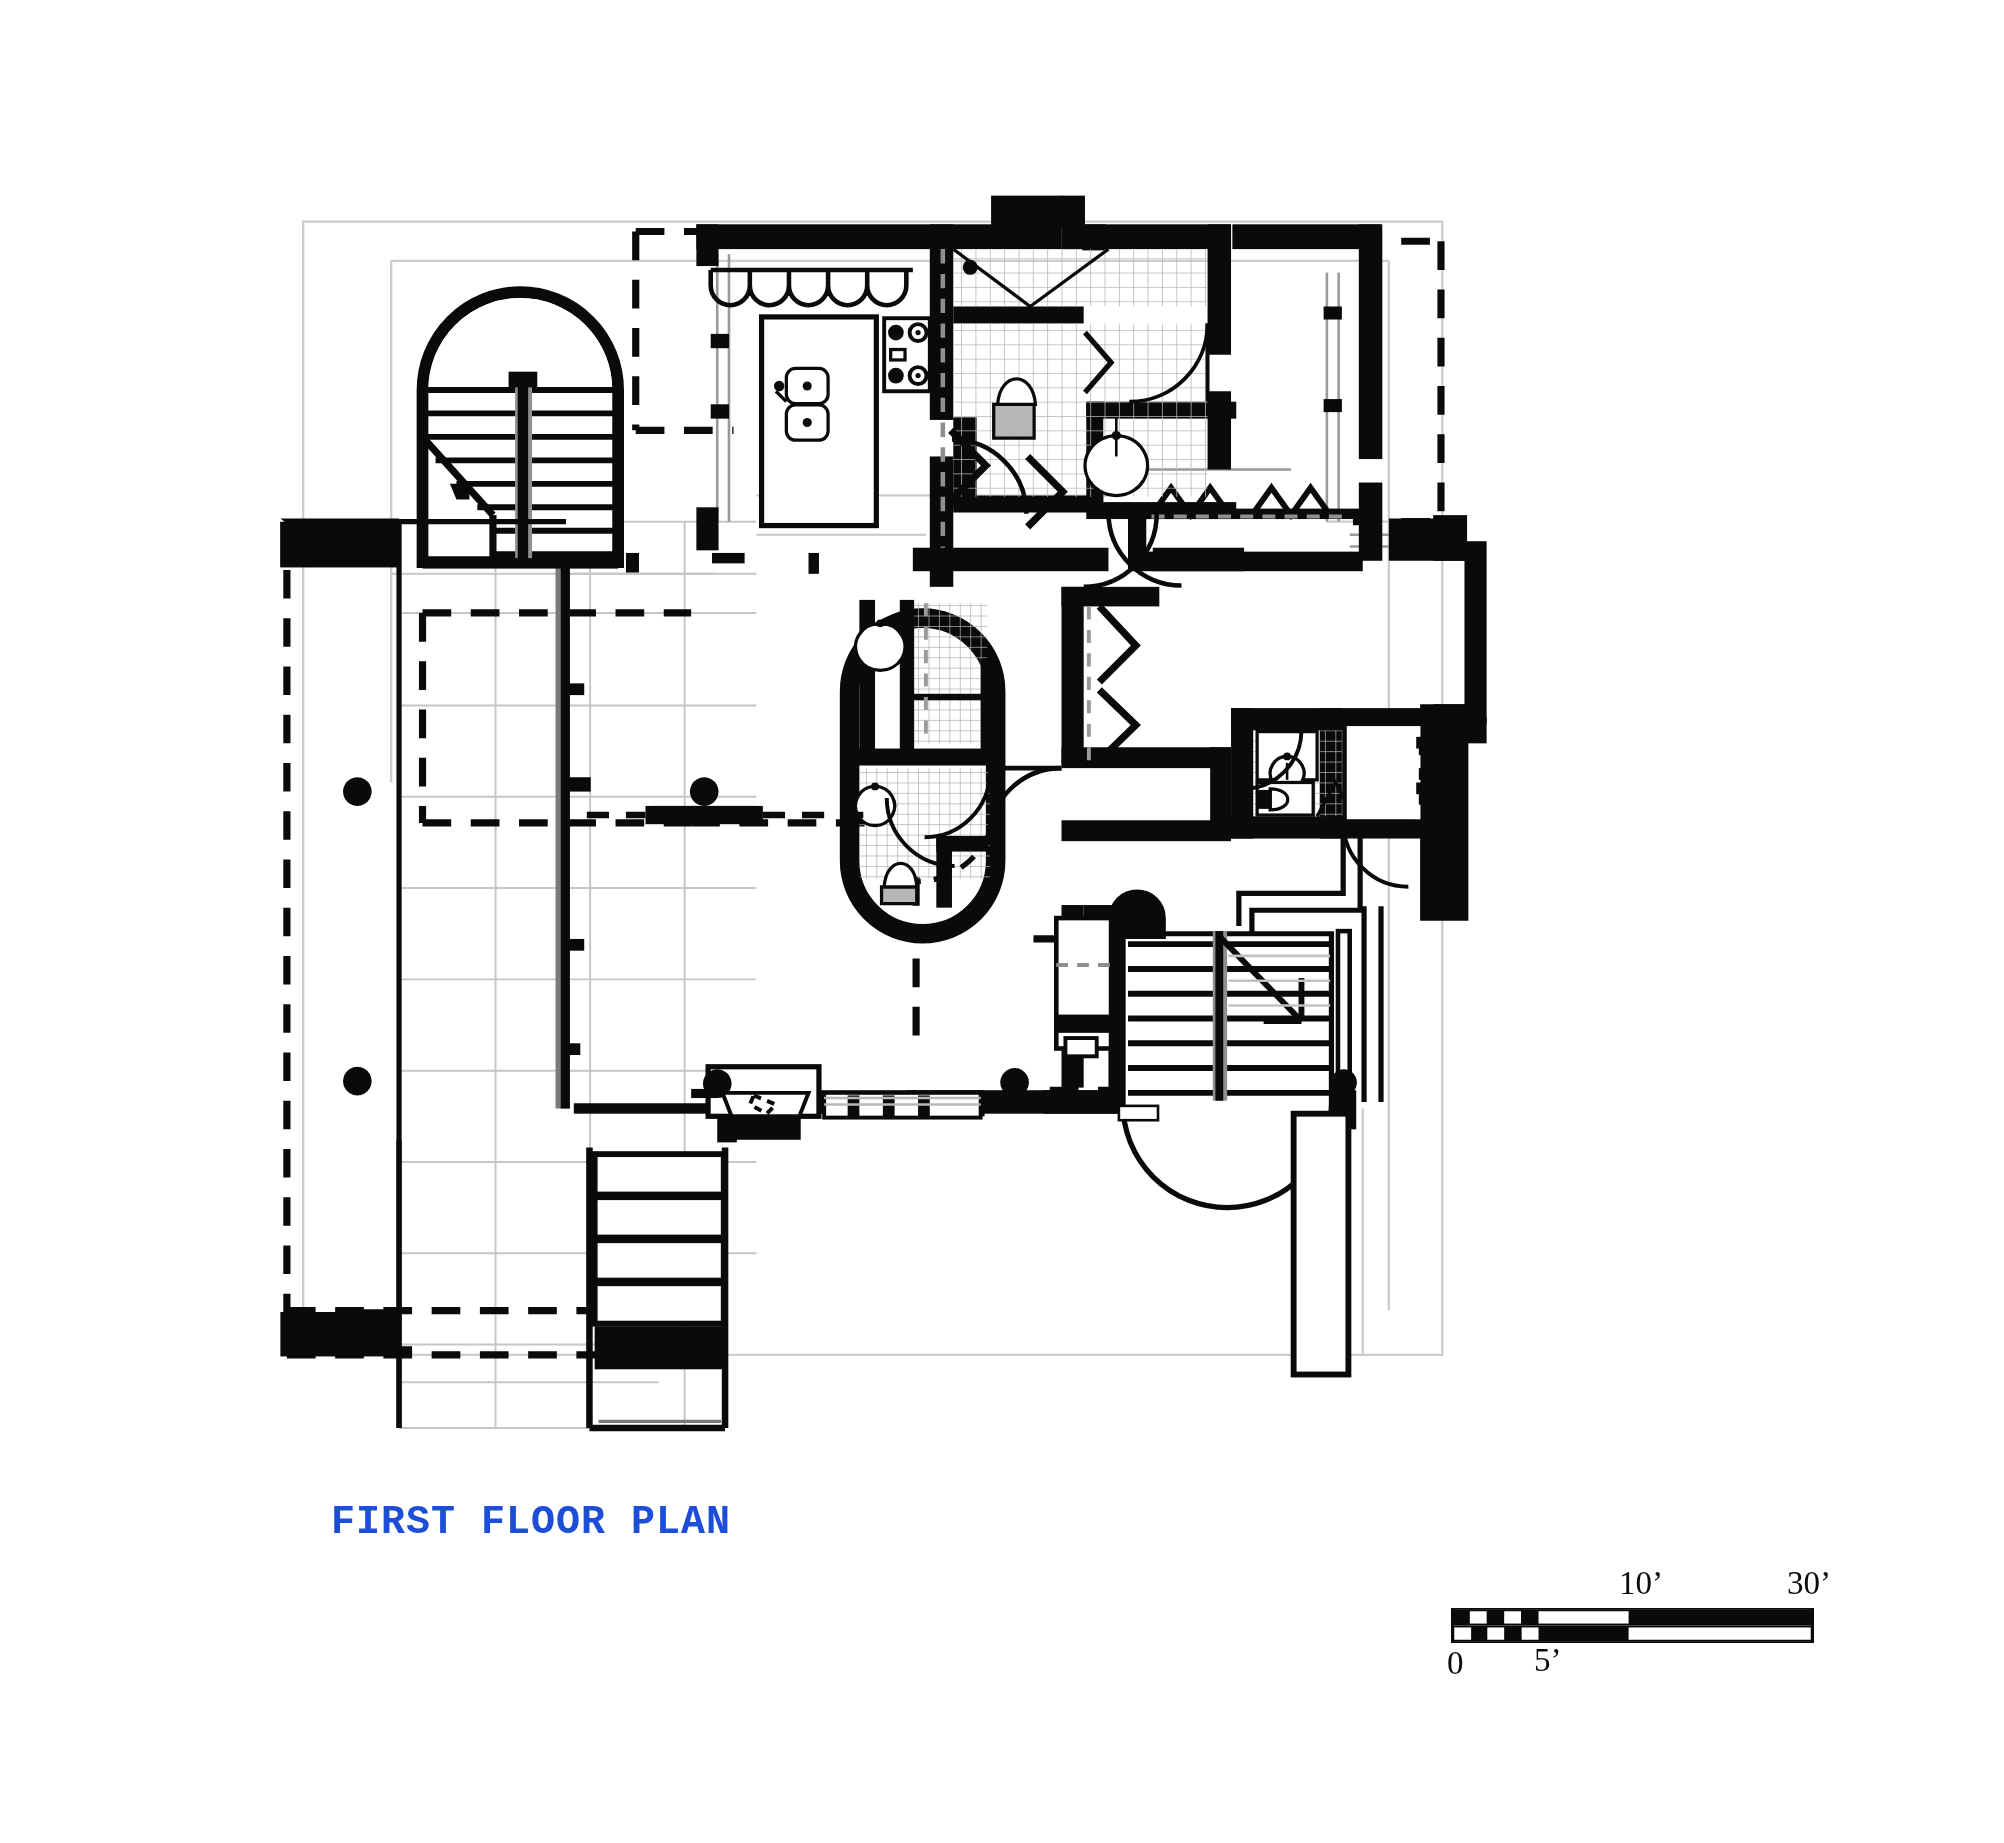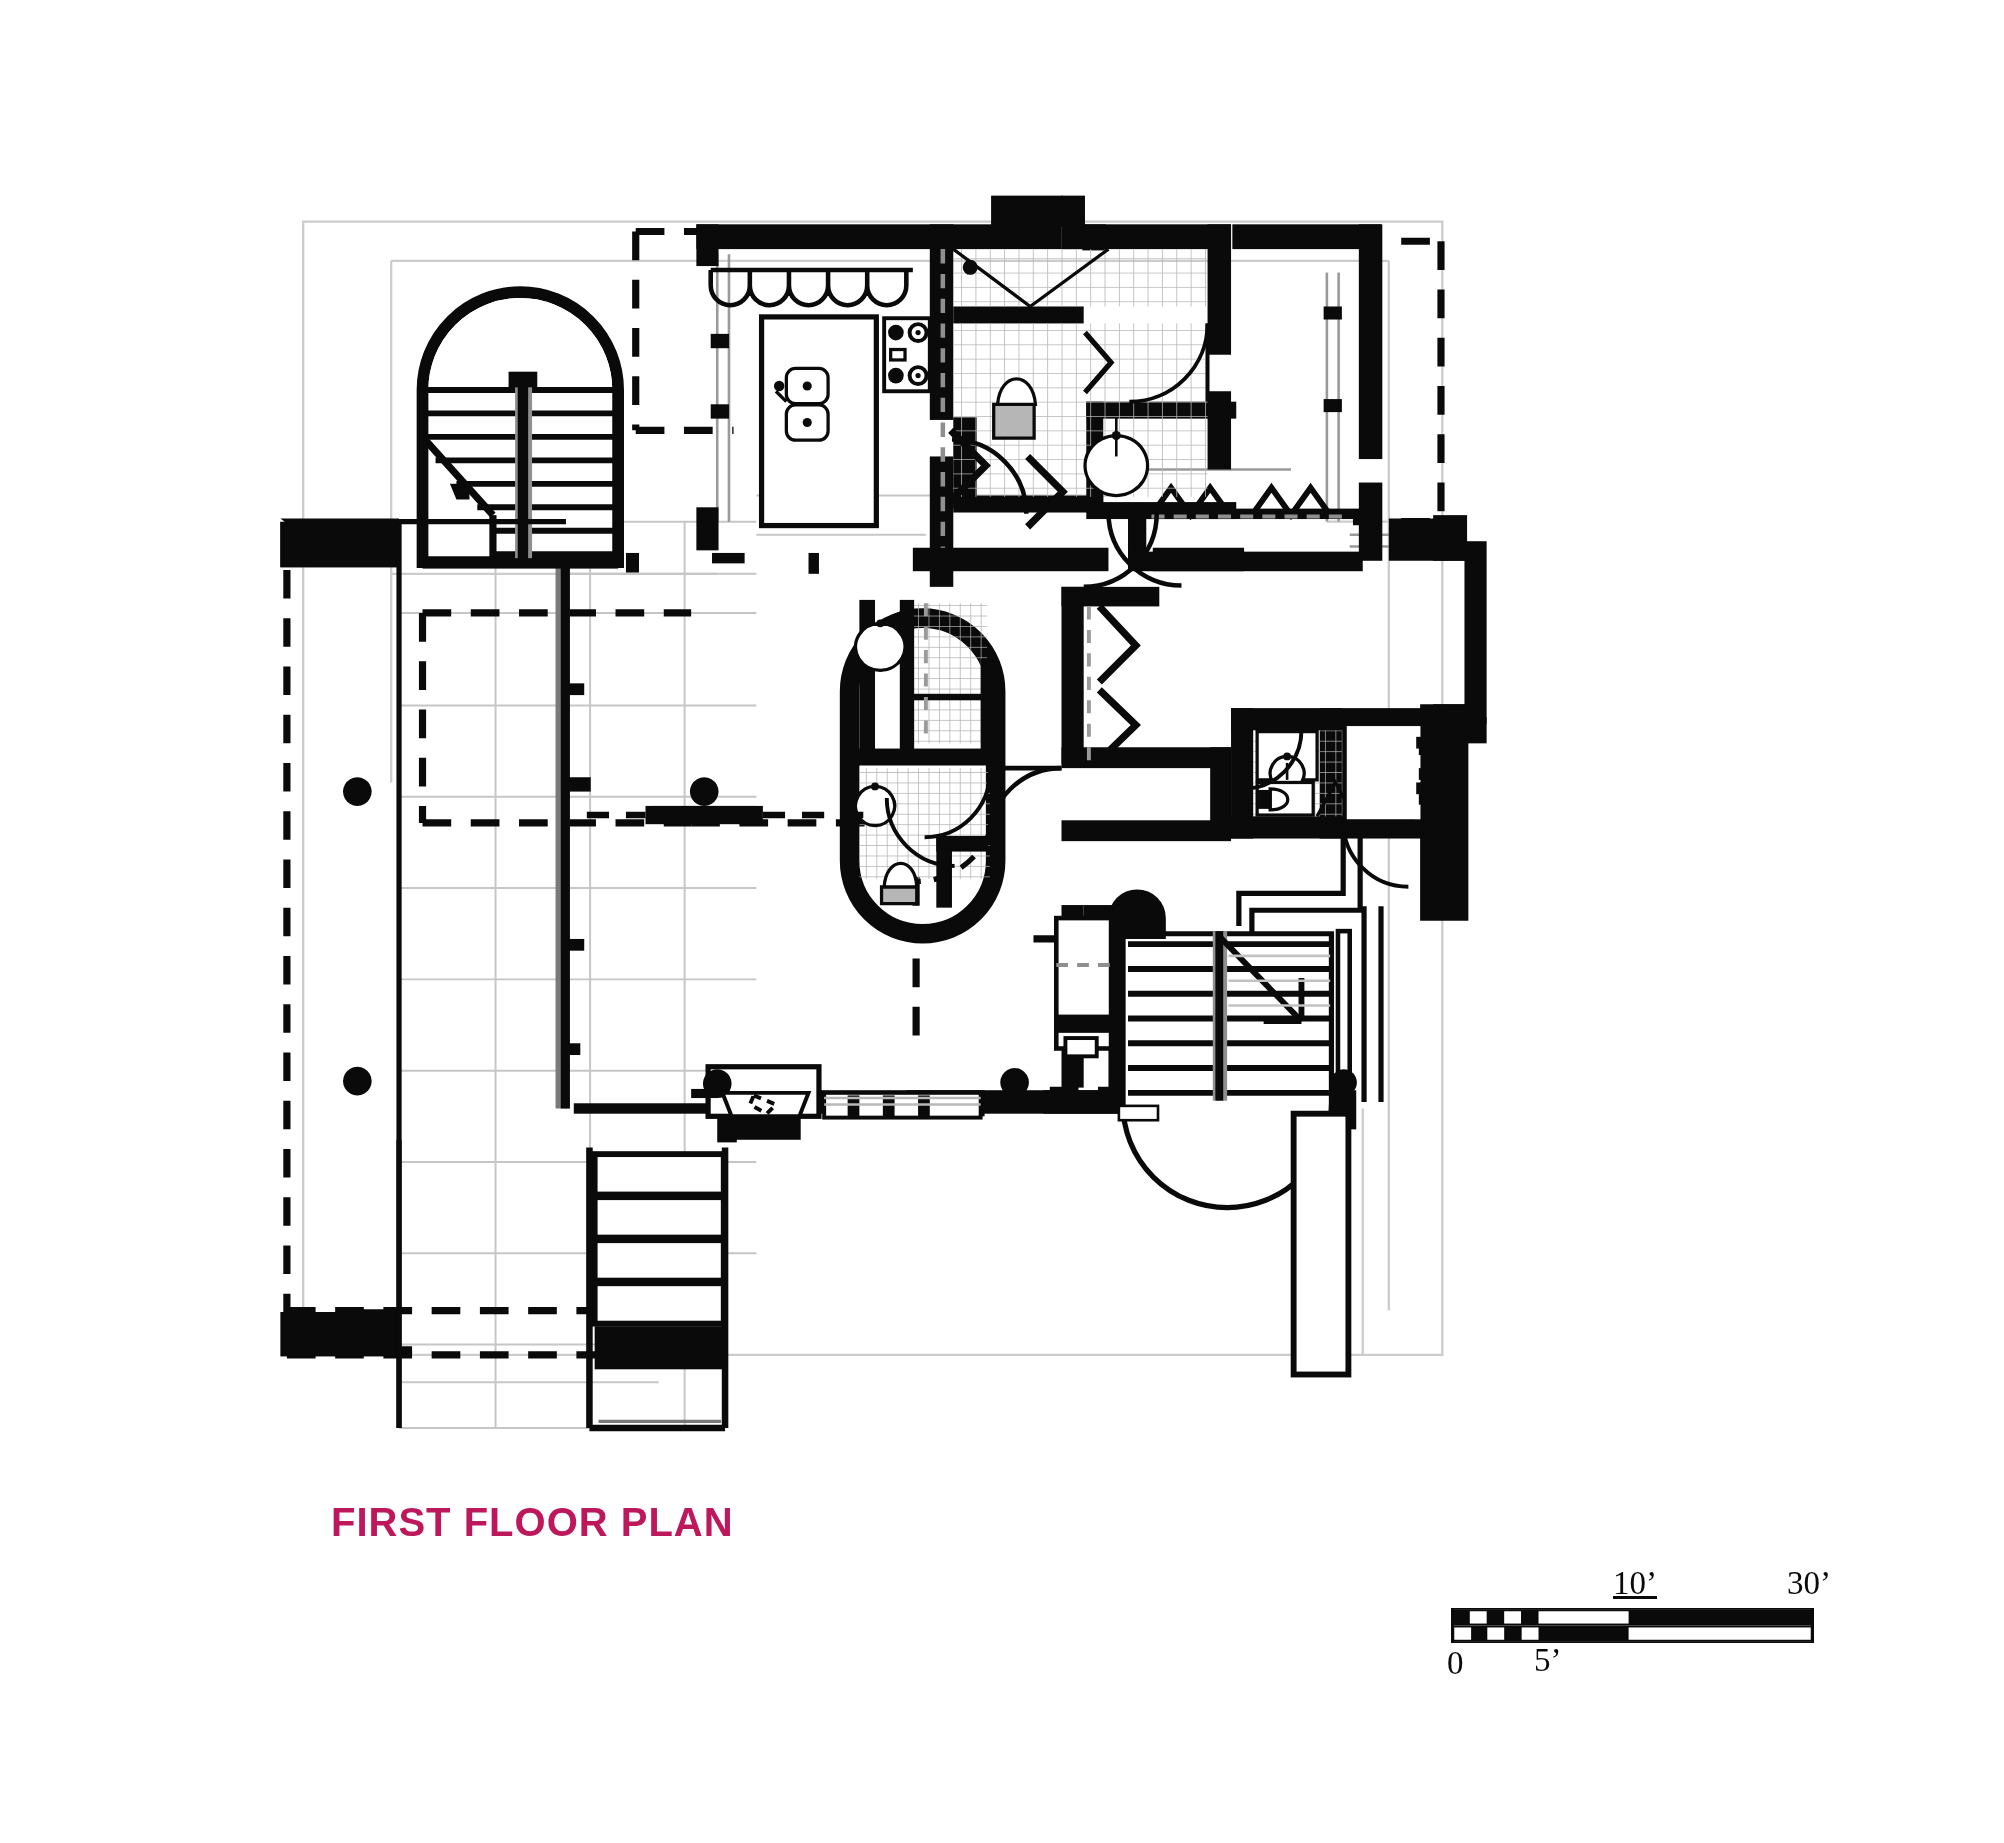--- a/index.html
+++ b/index.html
@@ -26,22 +26,22 @@
     height: 1844px;
     display: block;
   }
   .title-block {
     position: absolute;
     left: 331px;
     top: 1500px;
     font-size: 40px;
     font-weight: bold;
     letter-spacing: 1px;
-    color: #be185d;
-    font-family: Liberation Sans, sans-serif;
+    color: #1d4ed8;
+    font-family: Liberation Mono, monospace;
     white-space: nowrap;
   }
   .scale-block {
     position: absolute;
     left: 1451px;
     top: 1565px;
     width: 378px;
     height: 124px;
   }
   .scale-bar-wrap {
@@ -54,21 +54,21 @@
   .scale-label {
     position: absolute;
     font-size: 33px;
     font-weight: normal;
     color: #0a0a0a;
     font-family: "Liberation Serif", serif;
     white-space: nowrap;
   }
   .lbl-0   { left: -3.9px;  top: 80px; }
   .lbl-5   { left: 83px; top: 77px; }
-  .lbl-10  { left: 162px; top: 0px; text-decoration: underline; }
+  .lbl-10  { left: 168px; top: 0px; }
   .lbl-20  { left: 336px; top: 0px; }
 </style>
 </head>
 <body>
 
 <div id="sheet">
 
   <svg id="plan-svg" viewBox="0 0 3075 2828" xmlns="http://www.w3.org/2000/svg" shape-rendering="geometricPrecision">
 
     <defs>

